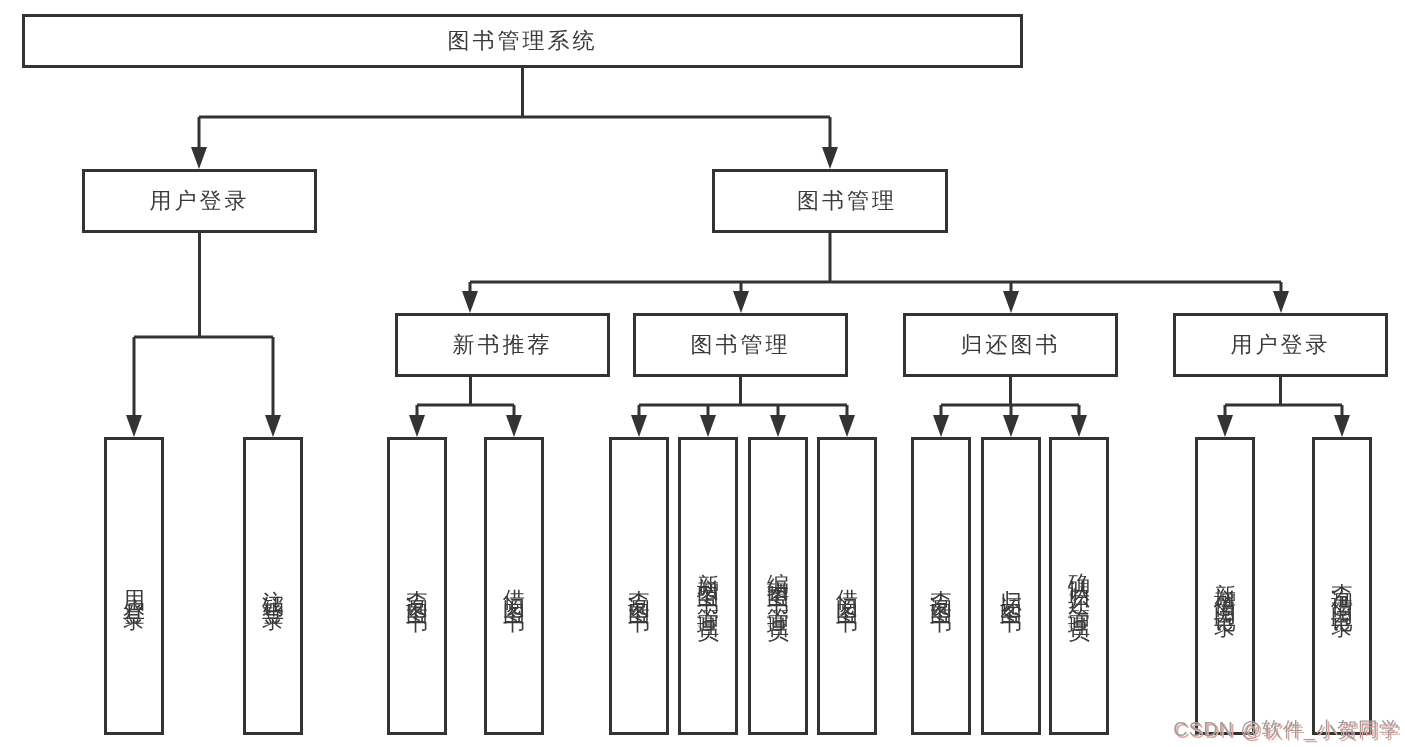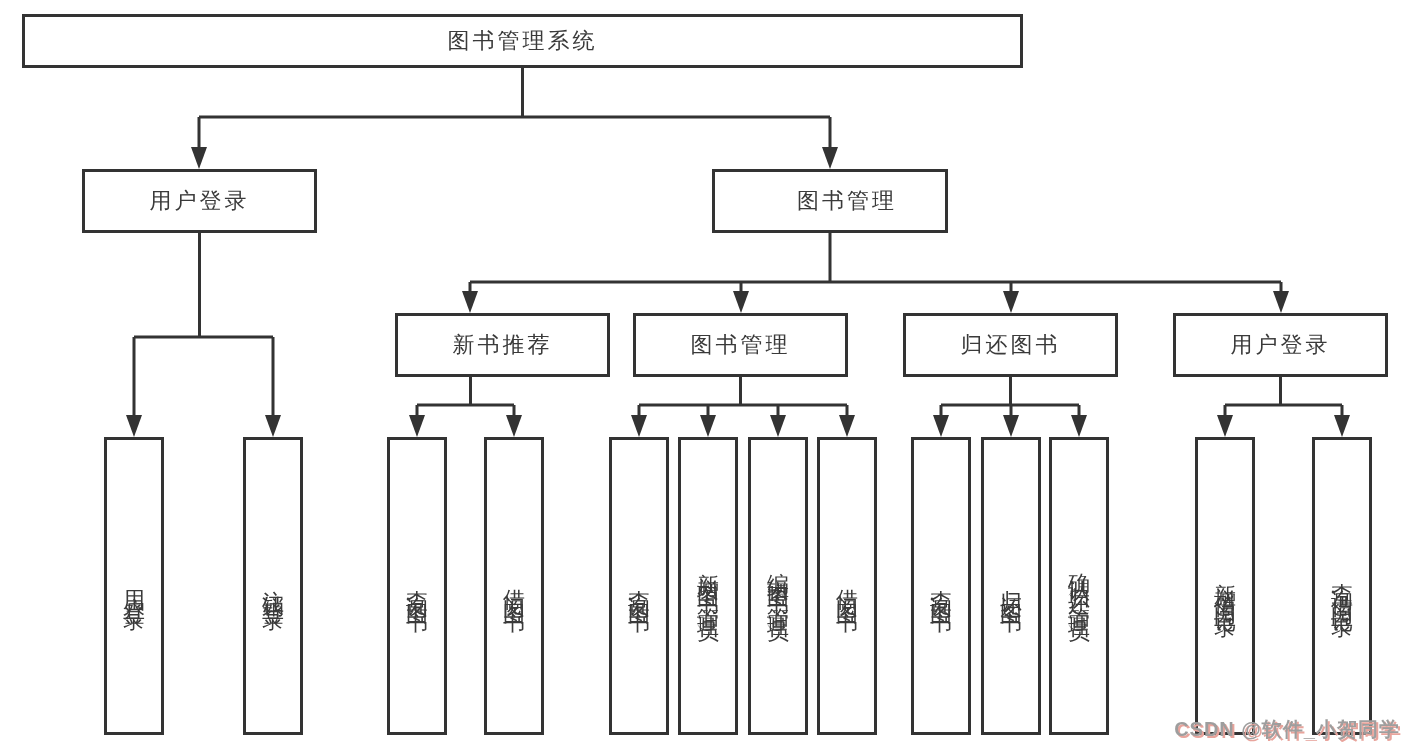--- a/index.html
+++ b/index.html
@@ -68,21 +68,20 @@
   .l-13 { left: 1312px; }
   .watermark {
     position: absolute;
     right: 5px;
     top: 716px;
     font-size: 20px;
     color: #9e9e9e;
     letter-spacing: 1px;
     text-shadow: 2px 2px 0 #e8a49c;
     white-space: nowrap;
-    font-weight: bold;
   }
 </style>
 </head>
 <body>
 
 <div class="stage">
 
   <svg class="connectors" viewBox="0 0 1405 747" xmlns="http://www.w3.org/2000/svg">
     <g stroke="#333333" stroke-width="3" fill="none">
 

